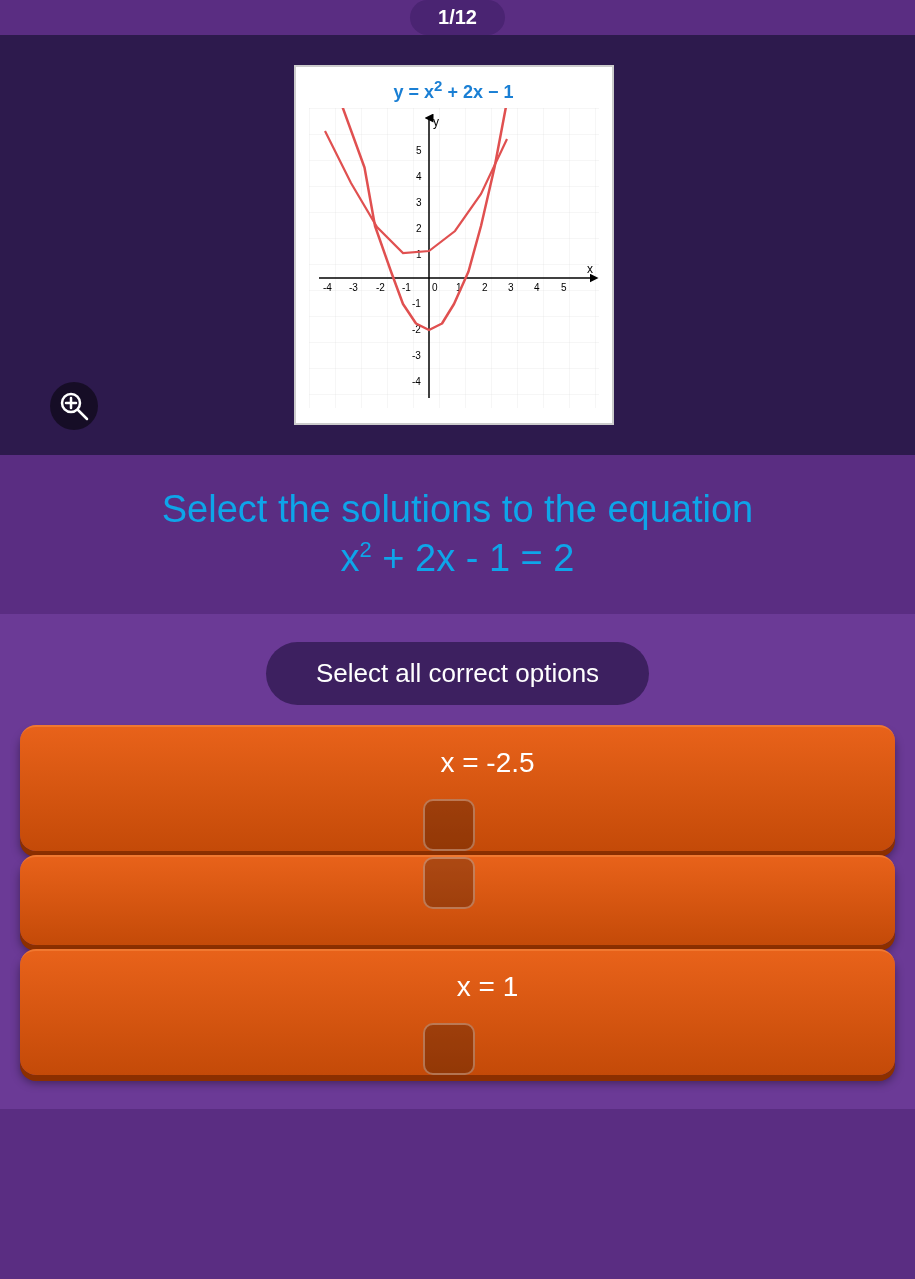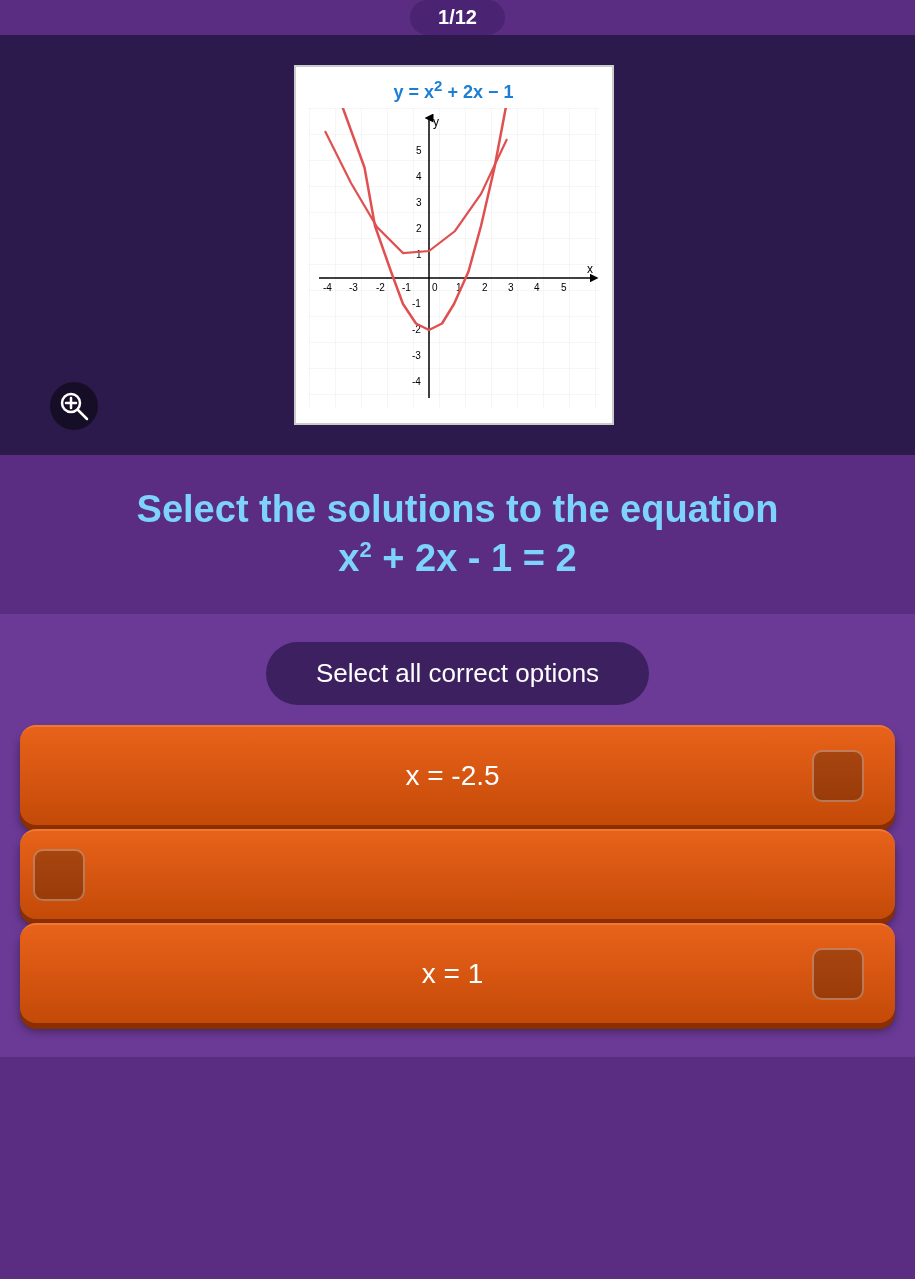--- a/index.html
+++ b/index.html
@@ -83,23 +83,23 @@
 
     
     .question-section {
       width: 100%;
       background: #5a2d82;
       padding: 30px 40px 30px 40px;
       text-align: center;
     }
 
     .question-text {
-      color: #7dd3fc;
+      color: #0ea5e9;
       font-size: 38px;
-      font-weight: 700;
+      font-weight: 400;
       line-height: 1.3;
     }
 
     .question-text sup {
       font-size: 22px;
     }
 
     
     .select-hint-wrapper {
       width: 100%;
@@ -126,30 +126,31 @@
       display: flex;
       flex-direction: column;
       gap: 0px;
     }
 
     .option-btn {
       width: 100%;
       background: linear-gradient(to bottom, #e8621a, #c44a08);
       border: none;
       border-radius: 16px;
-      padding: 13px;
+      padding: 0;
       margin-bottom: 4px;
       cursor: pointer;
       display: flex;
       align-items: center;
       justify-content: space-between;
       position: relative;
       box-shadow: 0 6px 0 #8b2f00, 0 8px 10px rgba(0,0,0,0.4);
       min-height: 90px;
       border-top: 2px solid #f07830;
+      flex-direction: column;
     }
 
     .option-label {
       flex: 1;
       color: white;
       font-size: 28px;
       text-align: center;
       padding: 20px 0 20px 60px;
     }
 

